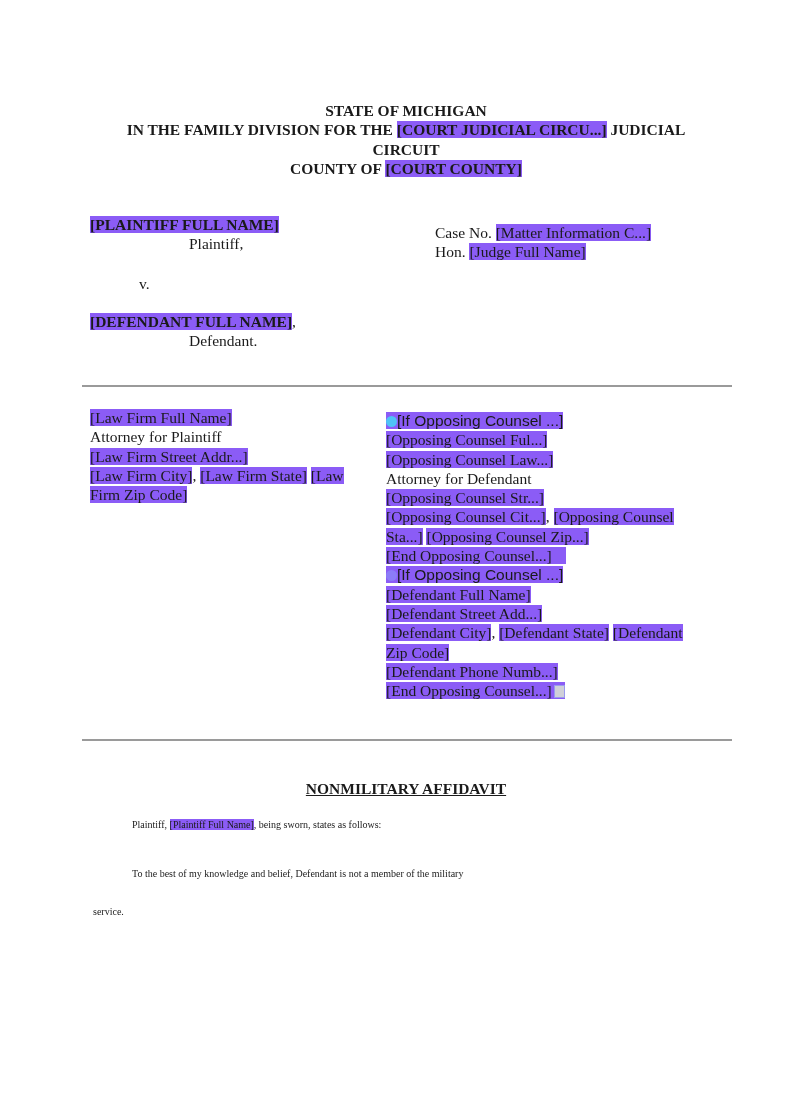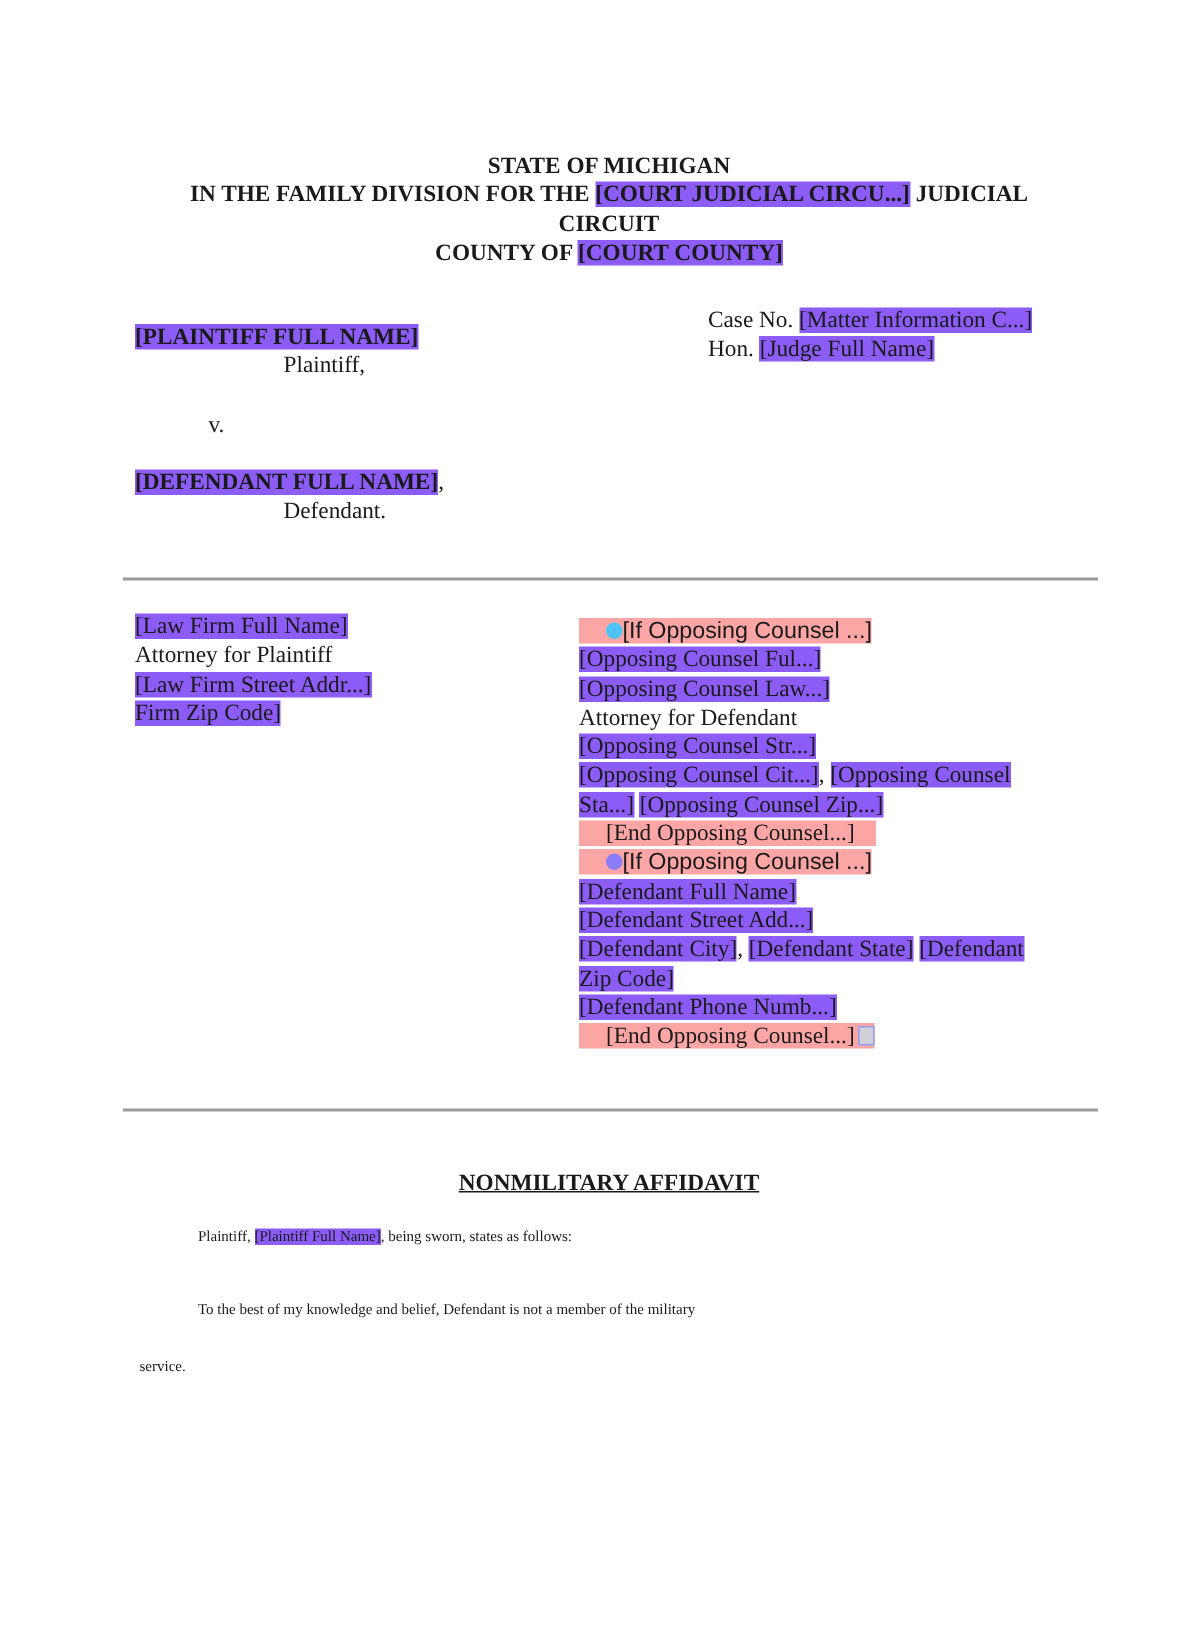--- a/index.html
+++ b/index.html
@@ -11,32 +11,32 @@
       width: 800px;
       height: 1100px;
       position: relative;
       overflow: hidden;
       font-family: "Liberation Serif", "DejaVu Serif", serif;
       color: #1a1a1a;
       font-size: 15.5px;
     }
     .abs { position: absolute; }
     .hl { background: #8b5cf6; }
-    .gray { background: #fca5a5; padding-left: 18px; }
+    .gray { background: #8b5cf6; }
     .b { font-weight: bold; }
     .header {
       left: 0; width: 812px; top: 101px;
       text-align: center;
       font-weight: bold;
       font-size: 15.5px;
       line-height: 19.3px;
       color: #1a1a1a;
     }
     .caption-left { left: 90px; top: 215px; line-height: 19.3px; }
-    .caption-right { left: 435px; top: 204px; line-height: 19.3px; margin-left: 37px; }
+    .caption-right { left: 435px; top: 223px; line-height: 19.3px; }
     .indent-plaintiff { padding-left: 99px; }
     .hr {
       height: 2px;
       background: #9a9a9a;
       left: 82px;
       width: 650px;
     }
     .block { line-height: 19.3px; }
     .block div { white-space: nowrap; }
     .sans-tag {
@@ -95,20 +95,21 @@
   <div><span>Case No. </span><span class="hl">[Matter Information C...]</span></div>
   <div><span>Hon. </span><span class="hl">[Judge Full Name]</span></div>
 </div>
 
 <div class="abs hr" style="top:385px;"></div>
 
 <div class="abs block" style="left:90px; top:408px;">
   <div><span class="hl">[Law Firm Full Name]</span></div>
   <div>Attorney for Plaintiff</div>
   <div><span class="hl">[Law Firm Street Addr...]</span></div>
+  <div><span class="hl">[Law Firm City]</span><span>, </span><span class="hl">[Law Firm State]</span><span> </span><span class="hl">[Law</span></div>
   <div><span class="hl">Firm Zip Code]</span></div>
 </div>
 
 <div class="abs block" style="left:386px; top:411px; width:340px;">
   <div><span class="gray sans-tag"><span class="dot" style="background:#4fc3f7;"></span><span>[If Opposing Counsel ...]</span></span></div>
   <div><span class="hl">[Opposing Counsel Ful...]</span></div>
   <div><span class="hl">[Opposing Counsel Law...]</span></div>
   <div>Attorney for Defendant</div>
   <div><span class="hl">[Opposing Counsel Str...]</span></div>
   <div><span class="hl">[Opposing Counsel Cit...]</span><span>, </span><span class="hl">[Opposing Counsel</span></div>

